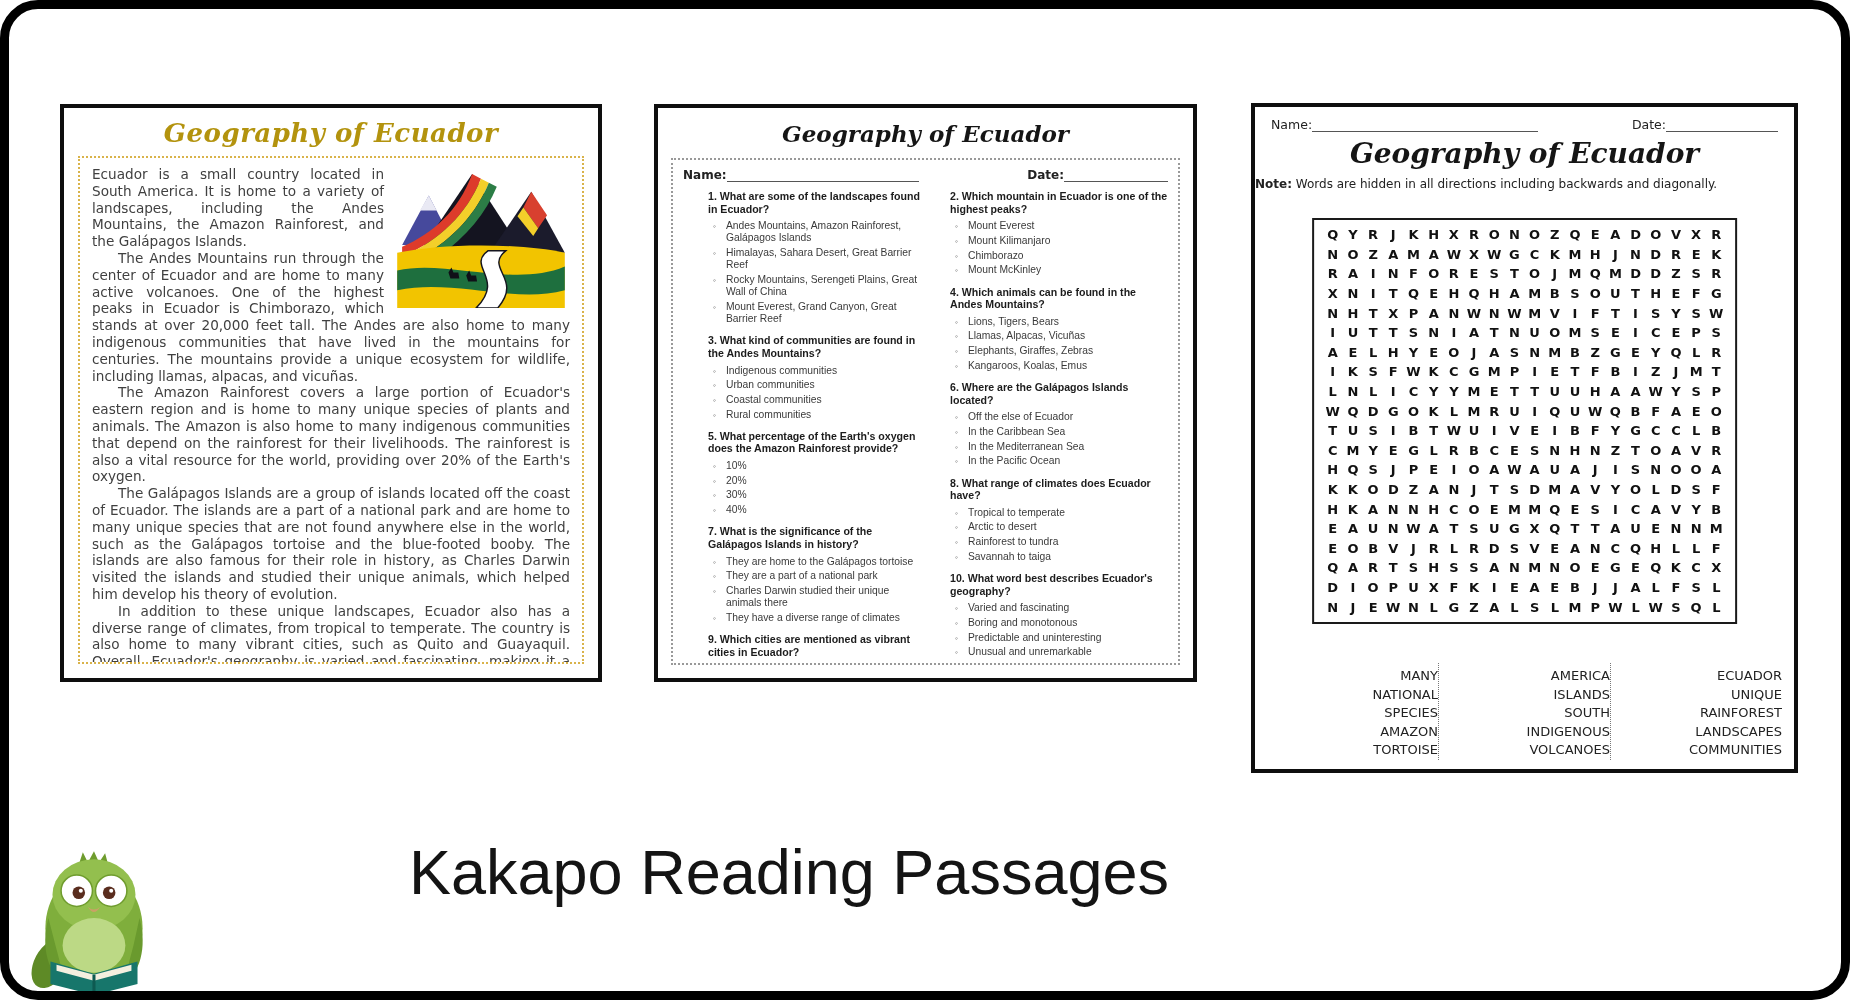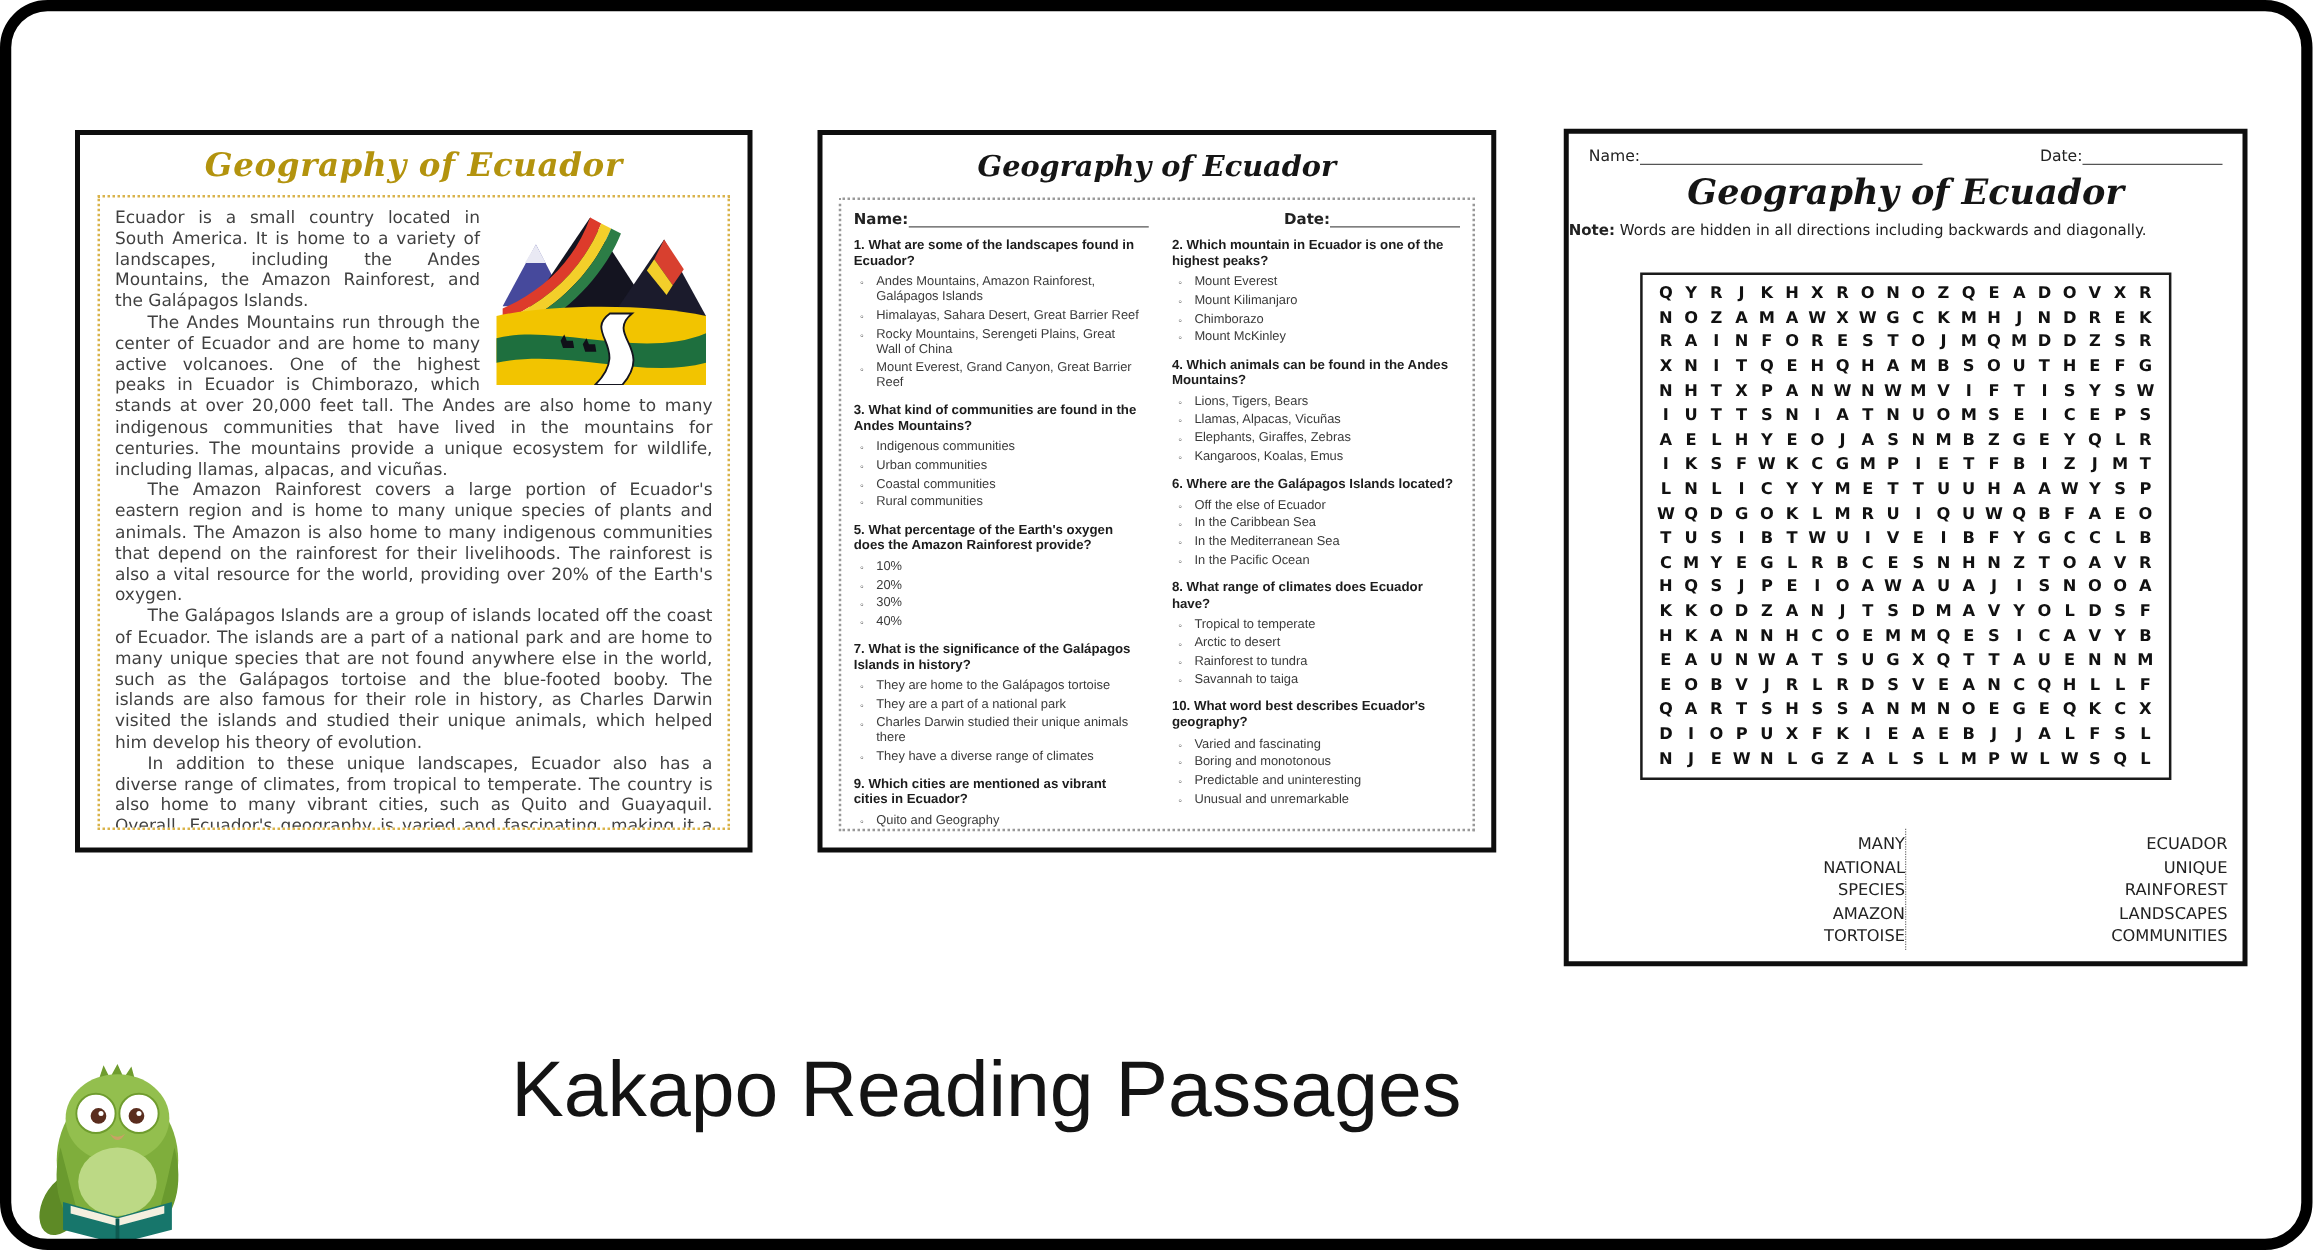--- a/index.html
+++ b/index.html
@@ -12,21 +12,21 @@
   .p1-box{position:absolute;left:14px;right:14px;top:48px;bottom:14px;border:2px dotted #d9b34a;padding:8px 12px;box-sizing:border-box;overflow:hidden;}
   .para{margin:0;text-align:justify;font-family:"DejaVu Sans",sans-serif;font-size:13.6px;line-height:16.8px;color:#404040;}
   .para.indent{text-indent:26px;}
   .illus{float:right;width:170px;height:140px;margin:2px 4px 6px 12px;}
   
   #page2{left:654px;top:104px;width:543px;height:578px;}
   .p2-title{margin-top:12px;text-align:center;font-family:"DejaVu Serif",serif;font-style:italic;font-weight:bold;font-size:23px;color:#151515;}
   .p2-box{position:absolute;left:13px;right:13px;top:50px;bottom:13px;border:2px dotted #999;padding:8px 10px 4px;box-sizing:border-box;overflow:hidden;}
   .nd-row{display:flex;justify-content:space-between;align-items:flex-end;margin-bottom:8px;font-family:"DejaVu Sans",sans-serif;font-weight:bold;font-size:12px;color:#222;}
   .uline{display:inline-block;border-bottom:1.5px solid #555;height:11px;vertical-align:bottom;}
-  .q-cols{display:flex;gap:24px;}
+  .q-cols{display:flex;gap:24px;margin-left:25px;}
   .qcol{flex:1;min-width:0;}
   .qblock{margin-bottom:9px;}
   .qtext{font-family:"Liberation Sans",sans-serif;font-weight:bold;font-size:10.6px;line-height:12.6px;color:#1c1c1c;margin-bottom:5px;}
   .opt{display:flex;margin:0 0 2.5px 5px;font-family:"Liberation Sans",sans-serif;font-size:10.3px;line-height:12.2px;color:#3a3a3a;}
   .omark{flex:0 0 13px;font-size:8.5px;color:#555;line-height:12.2px;}
   .otext{flex:1;}
   
   #page3{left:1251px;top:103px;width:547px;height:670px;}
   .p3-nd{display:flex;justify-content:space-between;align-items:flex-end;margin:10px 16px 0;font-family:"DejaVu Sans",sans-serif;font-size:12.5px;color:#222;}
   .p3-title{margin-top:5px;text-align:center;font-family:"DejaVu Serif",serif;font-style:italic;font-weight:bold;font-size:28px;color:#151515;}
@@ -679,20 +679,27 @@
     </div>
   <div id="word-list">
       <div class="wl-col">
         <div class="wl-word">MANY</div>
         <div class="wl-word">NATIONAL</div>
         <div class="wl-word">SPECIES</div>
         <div class="wl-word">AMAZON</div>
         <div class="wl-word">TORTOISE</div>
       </div>
       <div class="wl-col">
+        <div class="wl-word">AMERICA</div>
+        <div class="wl-word">ISLANDS</div>
+        <div class="wl-word">SOUTH</div>
+        <div class="wl-word">INDIGENOUS</div>
+        <div class="wl-word">VOLCANOES</div>
+      </div>
+      <div class="wl-col">
         <div class="wl-word">ECUADOR</div>
         <div class="wl-word">UNIQUE</div>
         <div class="wl-word">RAINFOREST</div>
         <div class="wl-word">LANDSCAPES</div>
         <div class="wl-word">COMMUNITIES</div>
       </div>
     </div>
 </div>
 
 <svg id="mascot" viewBox="0 0 130 160" xmlns="http://www.w3.org/2000/svg">

